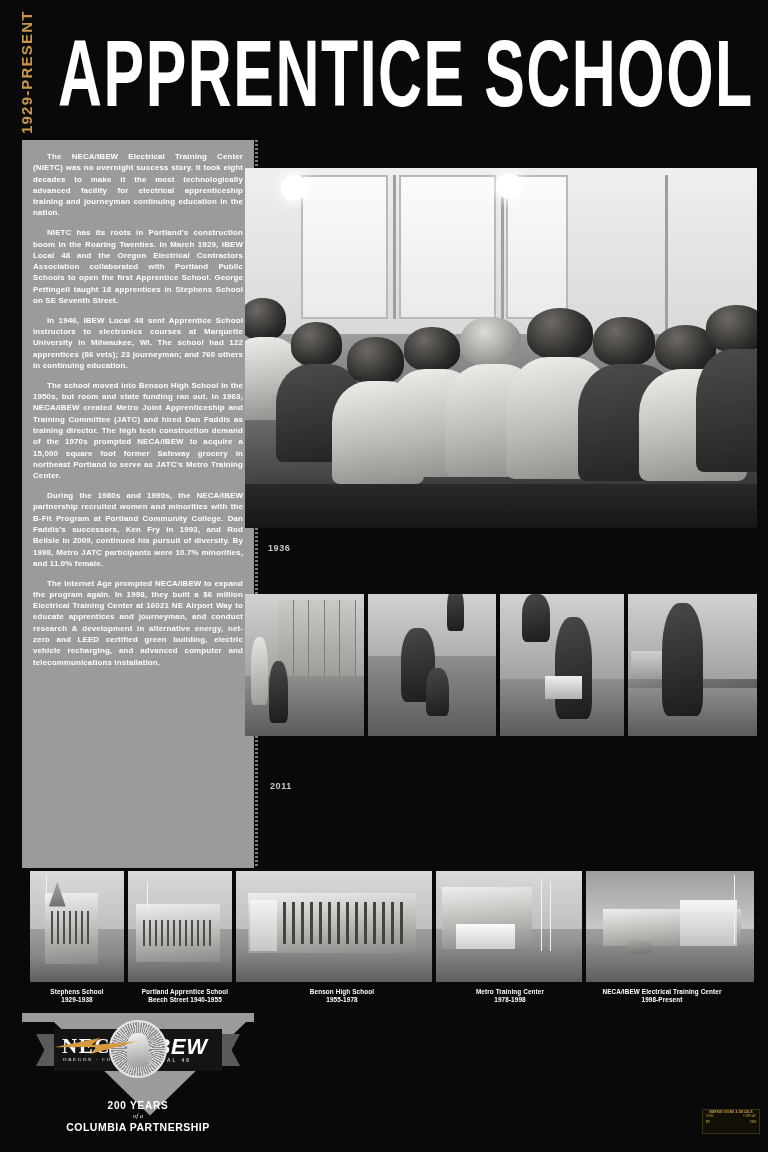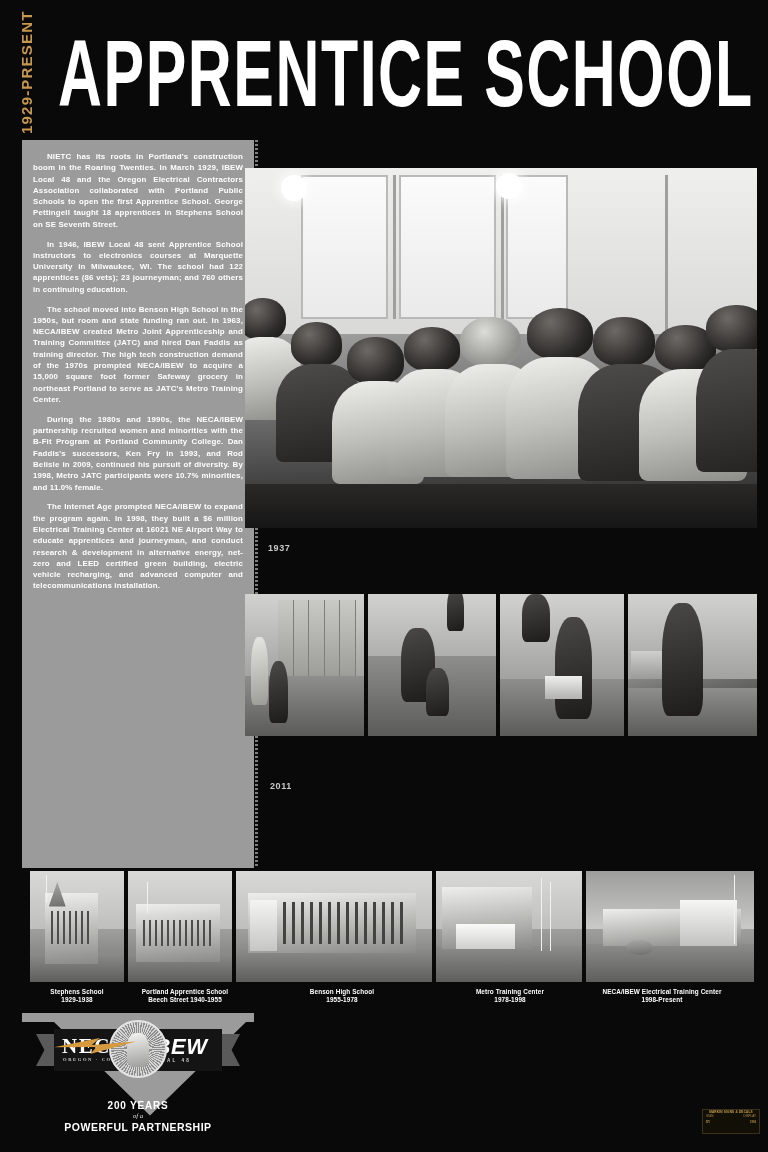--- a/index.html
+++ b/index.html
@@ -327,20 +327,21 @@
 
 <div class="poster">
 
   <div class="header">
     <div class="year-vertical">1929-PRESENT</div>
     <div class="title">APPRENTICE SCHOOL</div>
   </div>
 
   <div class="gray-panel">
     <div class="panel-text">
+      <p>The NECA/IBEW Electrical Training Center (NIETC) was no overnight success story.  It took eight decades to make it the most technologically advanced facility for electrical apprenticeship training and journeyman continuing education in the nation.</p>
       <p>NIETC has its roots in Portland's construction boom in the Roaring Twenties.  In March 1929, IBEW Local 48 and the Oregon Electrical Contractors Association collaborated with Portland Public Schools to open the first Apprentice School.  George Pettingell taught 18 apprentices in Stephens School on SE Seventh Street.</p>
       <p>In 1946, IBEW Local 48 sent Apprentice School instructors to electronics courses at Marquette University in  Milwaukee, WI.  The school had 122 apprentices (86 vets); 23 journeyman; and 760 others in continuing education.</p>
       <p>The school moved into Benson High School in the 1950s, but room and state funding ran out.  In 1963, NECA/IBEW created Metro Joint Apprenticeship and Training Committee (JATC) and hired Dan Faddis as training director.  The high tech construction demand of the 1970s prompted NECA/IBEW to acquire a 15,000 square foot former Safeway grocery in northeast Portland to serve as JATC's Metro Training Center.</p>
       <p>During the 1980s and 1990s, the NECA/IBEW partnership recruited women and minorities with the B-Fit Program at Portland Community College.  Dan Faddis's successors, Ken Fry in 1993, and Rod Belisle in 2009, continued his pursuit of diversity.   By 1998, Metro JATC participants were 10.7% minorities, and 11.0% female.</p>
       <p>The Internet Age prompted NECA/IBEW to expand the program again.  In 1998, they built a $6 million Electrical Training Center at 16021 NE Airport Way to educate apprentices and journeyman, and conduct research &amp; development in alternative energy, net-zero and LEED certified green building, electric vehicle recharging, and advanced computer and telecommunications installation.</p>
     </div>
   </div>
 
   <div class="photo-main">
     <div class="pm-wall"></div>
@@ -377,21 +378,21 @@
 
       <div class="head" style="left:80%;  top:17%; width:12%; height:19%;"></div>
       <div class="torso" style="left:77%;  top:35%; width:21%; height:46%;"></div>
 
       <div class="head" style="left:90%;  top:9%;  width:12%; height:19%;"></div>
       <div class="torso dark" style="left:88%; top:27%; width:18%; height:50%;"></div>
 
       <div class="desk"></div>
     </div>
   </div>
-  <div class="caption-dark" style="left:268px; top:543px;">1937</div>
+  <div class="caption-dark" style="left:268px; top:543px;">1936</div>
 
   <div class="photo-row-mid">
 
     <div class="mid-cell" style="left:0px; width:119px;">
       <div class="bg-wall"></div>
       <div class="locker" style="left:28%; width:13%;"></div>
       <div class="locker" style="left:41%; width:13%;"></div>
       <div class="locker" style="left:54%; width:13%;"></div>
       <div class="locker" style="left:67%; width:13%;"></div>
       <div class="locker" style="left:80%; width:13%;"></div>
@@ -504,21 +505,21 @@
     <div class="neca-sub">OREGON · COLUMBIA</div>
     <div class="ibew-text">IBEW</div>
     <div class="ibew-sub">LOCAL 48</div>
     <div class="seal">
       <div class="seal-inner"></div>
     </div>
     <div class="bolt"></div>
   </div>
   <div class="logo-100">200 YEARS</div>
   <div class="logo-ofa">of a</div>
-  <div class="logo-pp">POWERFUL PARTNERSHIP</div>
+  <div class="logo-pp">COLUMBIA PARTNERSHIP</div>
 
   <div class="credit-plate">
     <div class="credit-line">MARKIN SIGNS &amp; DECALS</div>
     <div class="credit-mid">
       <span>SIGN</span>
       <span>DISPLAY</span>
     </div>
     <div class="credit-mid">
       <span class="credit-big">BY</span>
       <span class="credit-big">1994</span>

